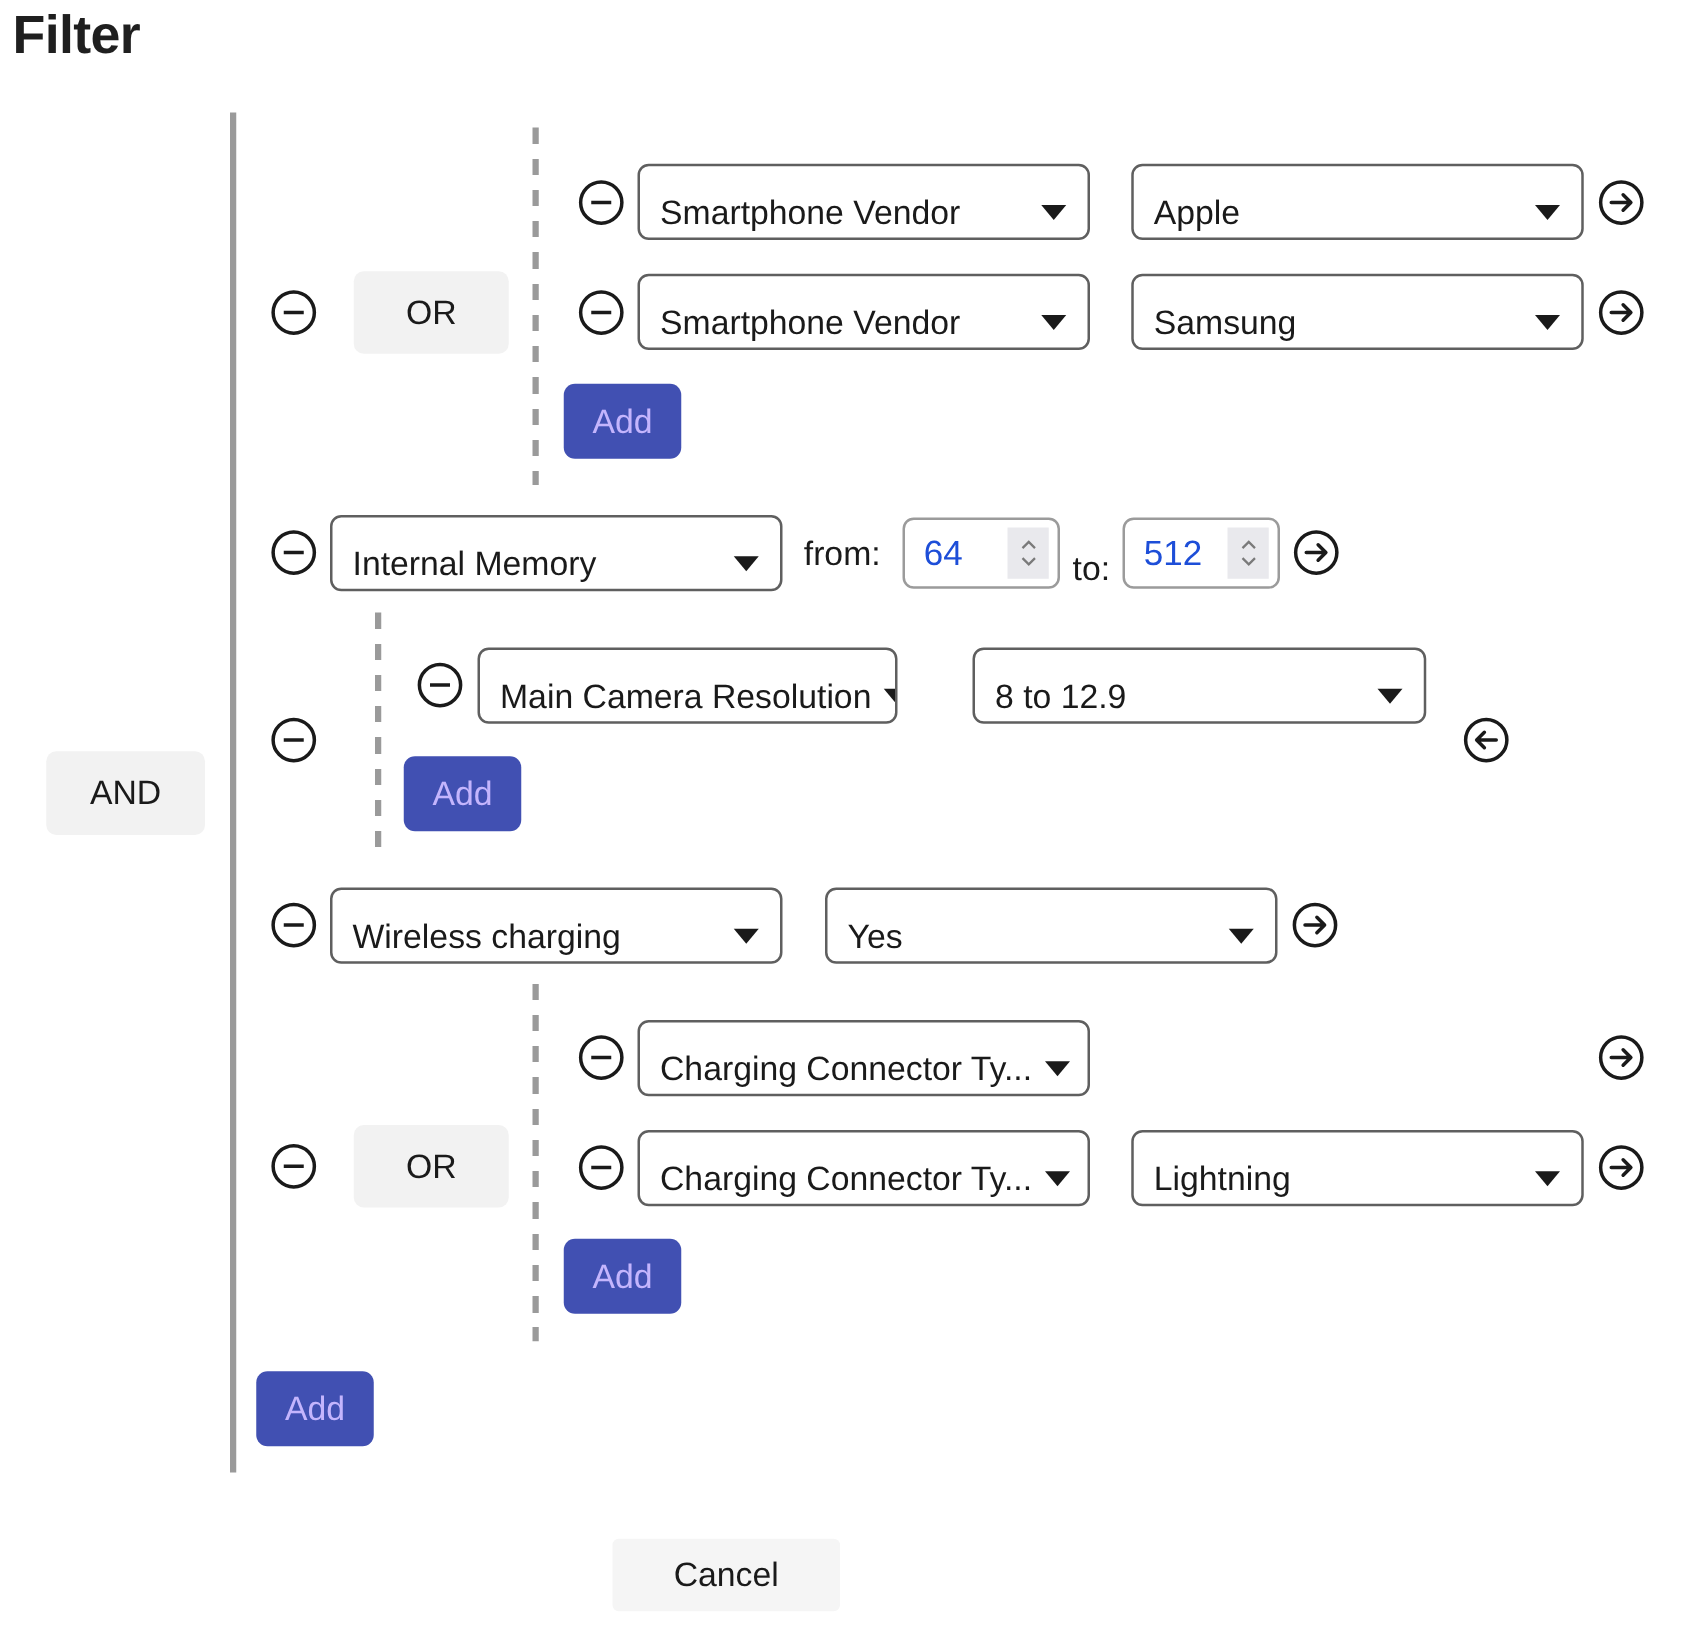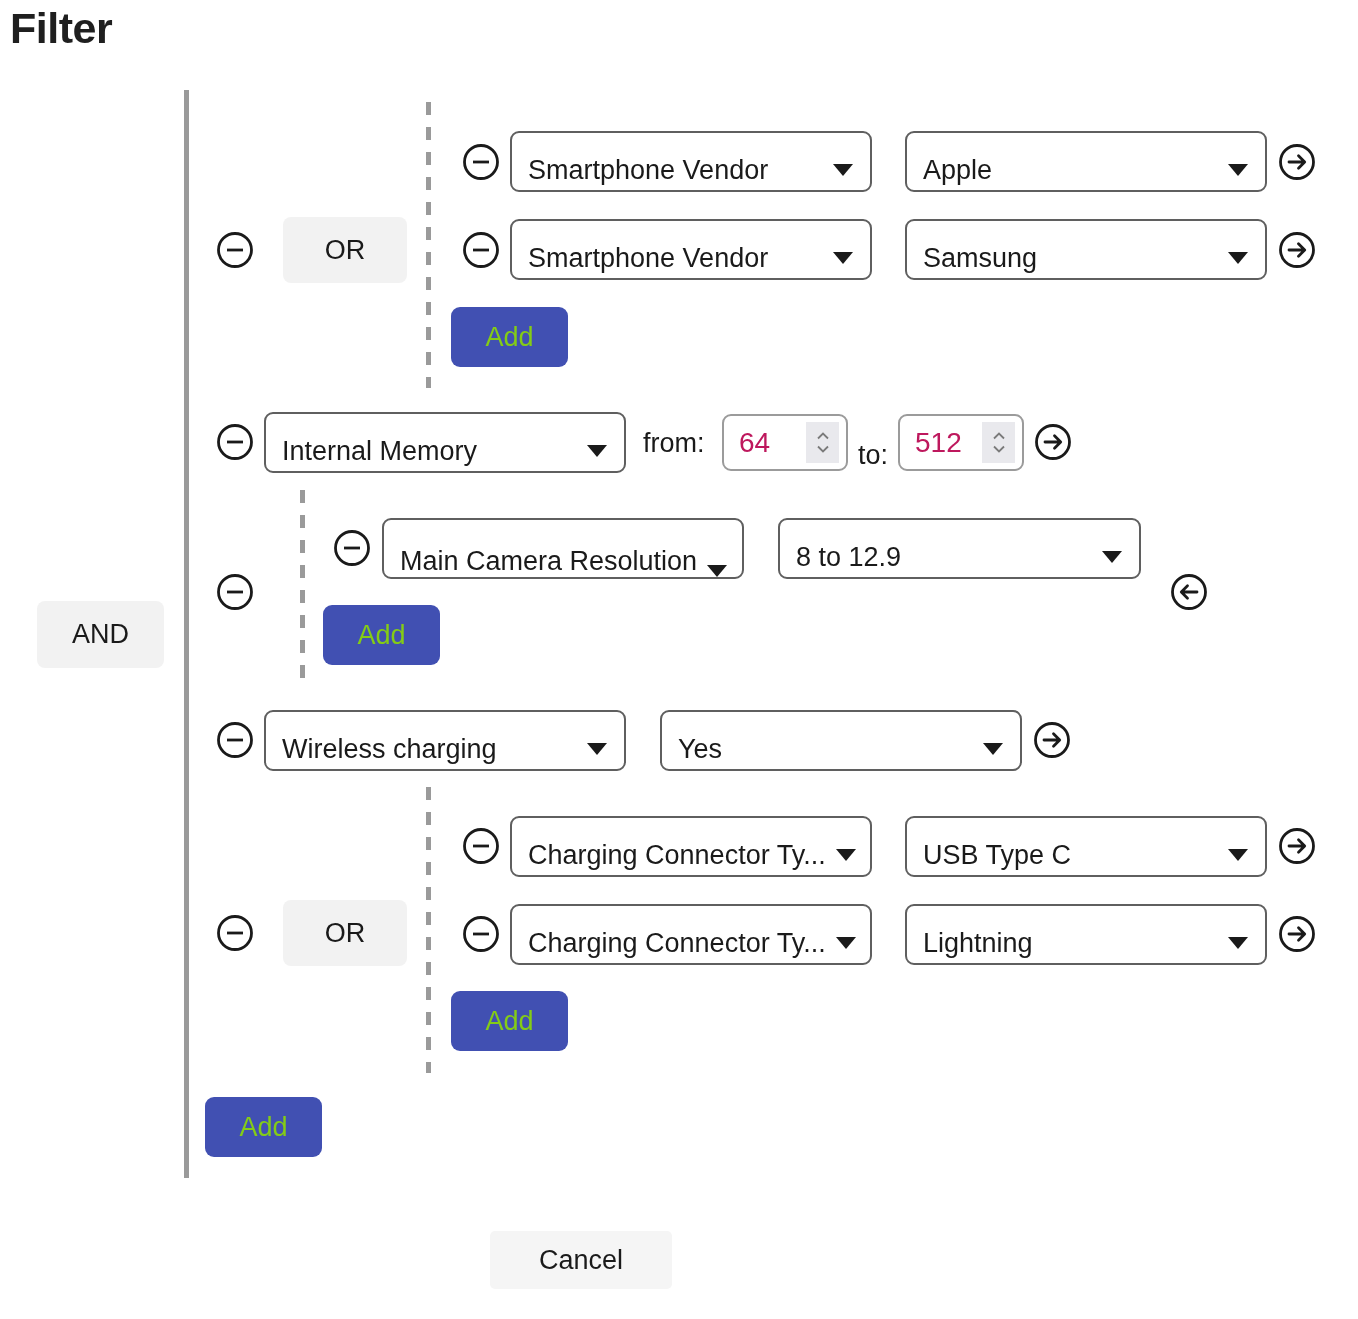--- a/index.html
+++ b/index.html
@@ -19,28 +19,28 @@
 
   .select { position:absolute; height:61px; border:2px solid #5f5f5f; border-radius:9px;
     background:#fff; display:flex; align-items:center; justify-content:space-between;
     padding:17px 17px 0 16px; font-size:27px; color:#1a1a1a; cursor:pointer; white-space:nowrap; overflow:hidden; }
   .caret { width:0; height:0; border-left:10px solid transparent; border-right:10px solid transparent;
     border-top:12px solid #1a1a1a; flex:none; margin-left:10px; }
 
   .icon-btn { position:absolute; width:40px; height:40px; background:none; border:none; padding:0; cursor:pointer; }
   .icon-btn svg { display:block; width:40px; height:40px; }
 
-  .add-btn { position:absolute; width:117px; height:60px; border:none; border-radius:9px;
-    color:#84cc16; font-size:27px; display:flex; align-items:center; justify-content:center; cursor:pointer; }
+  .add-btn { position:absolute; width:94px; height:60px; border:none; border-radius:9px;
+    color:#c4b5fd; font-size:27px; display:flex; align-items:center; justify-content:center; cursor:pointer; }
 
   .inline-label { position:absolute; font-size:27px; color:#1a1a1a; }
 
   .numbox { position:absolute; height:57px; width:126px; border:2px solid #9b9b9b; border-radius:9px;
     background:#fff; display:flex; align-items:center; justify-content:space-between;
-    padding:0 7px 0 15px; font-size:28px; color:#be185d; }
+    padding:0 7px 0 15px; font-size:28px; color:#1d4ed8; }
   .spinner { width:33px; height:41px; background:#e9e9ed; display:flex; flex-direction:column;
     align-items:center; justify-content:center; gap:5px; cursor:pointer; }
   .spinner svg { display:block; }
 
   .footer-btn { position:absolute; width:182px; height:58px; border:none; border-radius:5px;
     font-size:27px; display:flex; align-items:center; justify-content:center; cursor:pointer; }
   .footer-btn.secondary { background:#f5f5f5; color:#1a1a1a; }
   .footer-btn.primary { color:#ffffff; }
 </style>
 </head>
@@ -153,21 +153,21 @@
         <line x1="12" y1="20" x2="28" y2="20" stroke="#1a1a1a" stroke-width="2.8"></line>
       </svg>
   </button>
   <div class="vline-dashed" style="left:300px; top:490px; height:198px;"></div>
   <button class="icon-btn" style="left:332px; top:528px;">
     <svg viewBox="0 0 40 40">
         <circle cx="20" cy="20" r="16.5" fill="none" stroke="#1a1a1a" stroke-width="2.8"></circle>
         <line x1="12" y1="20" x2="28" y2="20" stroke="#1a1a1a" stroke-width="2.8"></line>
       </svg>
   </button>
-  <div class="select" style="left:382px; top:518px; width:362px;align-items:flex-end;">
+  <div class="select" style="left:382px; top:518px; width:336px;">
     <span>Main Camera Resolution</span>
     <span class="caret"></span>
   </div>
   <div class="select" style="left:778px; top:518px; width:363px;">
     <span>8 to 12.9</span>
     <span class="caret"></span>
   </div>
   <button class="icon-btn" style="left:1169px; top:572px;">
     <svg viewBox="0 0 40 40">
         <circle cx="20" cy="20" r="16.5" fill="none" stroke="#1a1a1a" stroke-width="2.8"></circle>
@@ -209,24 +209,20 @@
   <button class="icon-btn" style="left:461px; top:826px;">
     <svg viewBox="0 0 40 40">
         <circle cx="20" cy="20" r="16.5" fill="none" stroke="#1a1a1a" stroke-width="2.8"></circle>
         <line x1="12" y1="20" x2="28" y2="20" stroke="#1a1a1a" stroke-width="2.8"></line>
       </svg>
   </button>
   <div class="select" style="left:510px; top:816px; width:362px;">
     <span>Charging Connector Ty...</span>
     <span class="caret"></span>
   </div>
-  <div class="select" style="left:905px; top:816px; width:362px;">
-    <span>USB Type C</span>
-    <span class="caret"></span>
-  </div>
   <button class="icon-btn" style="left:1277px; top:826px;">
     <svg viewBox="0 0 40 40">
         <circle cx="20" cy="20" r="16.5" fill="none" stroke="#1a1a1a" stroke-width="2.8"></circle>
         <path d="M12 20 H27 M21.5 13.8 L27.7 20 L21.5 26.2" fill="none" stroke="#1a1a1a" stroke-width="2.8" stroke-linecap="round" stroke-linejoin="round"></path>
       </svg>
   </button>
 
   <button class="icon-btn" style="left:461px; top:914px;">
     <svg viewBox="0 0 40 40">
         <circle cx="20" cy="20" r="16.5" fill="none" stroke="#1a1a1a" stroke-width="2.8"></circle>

